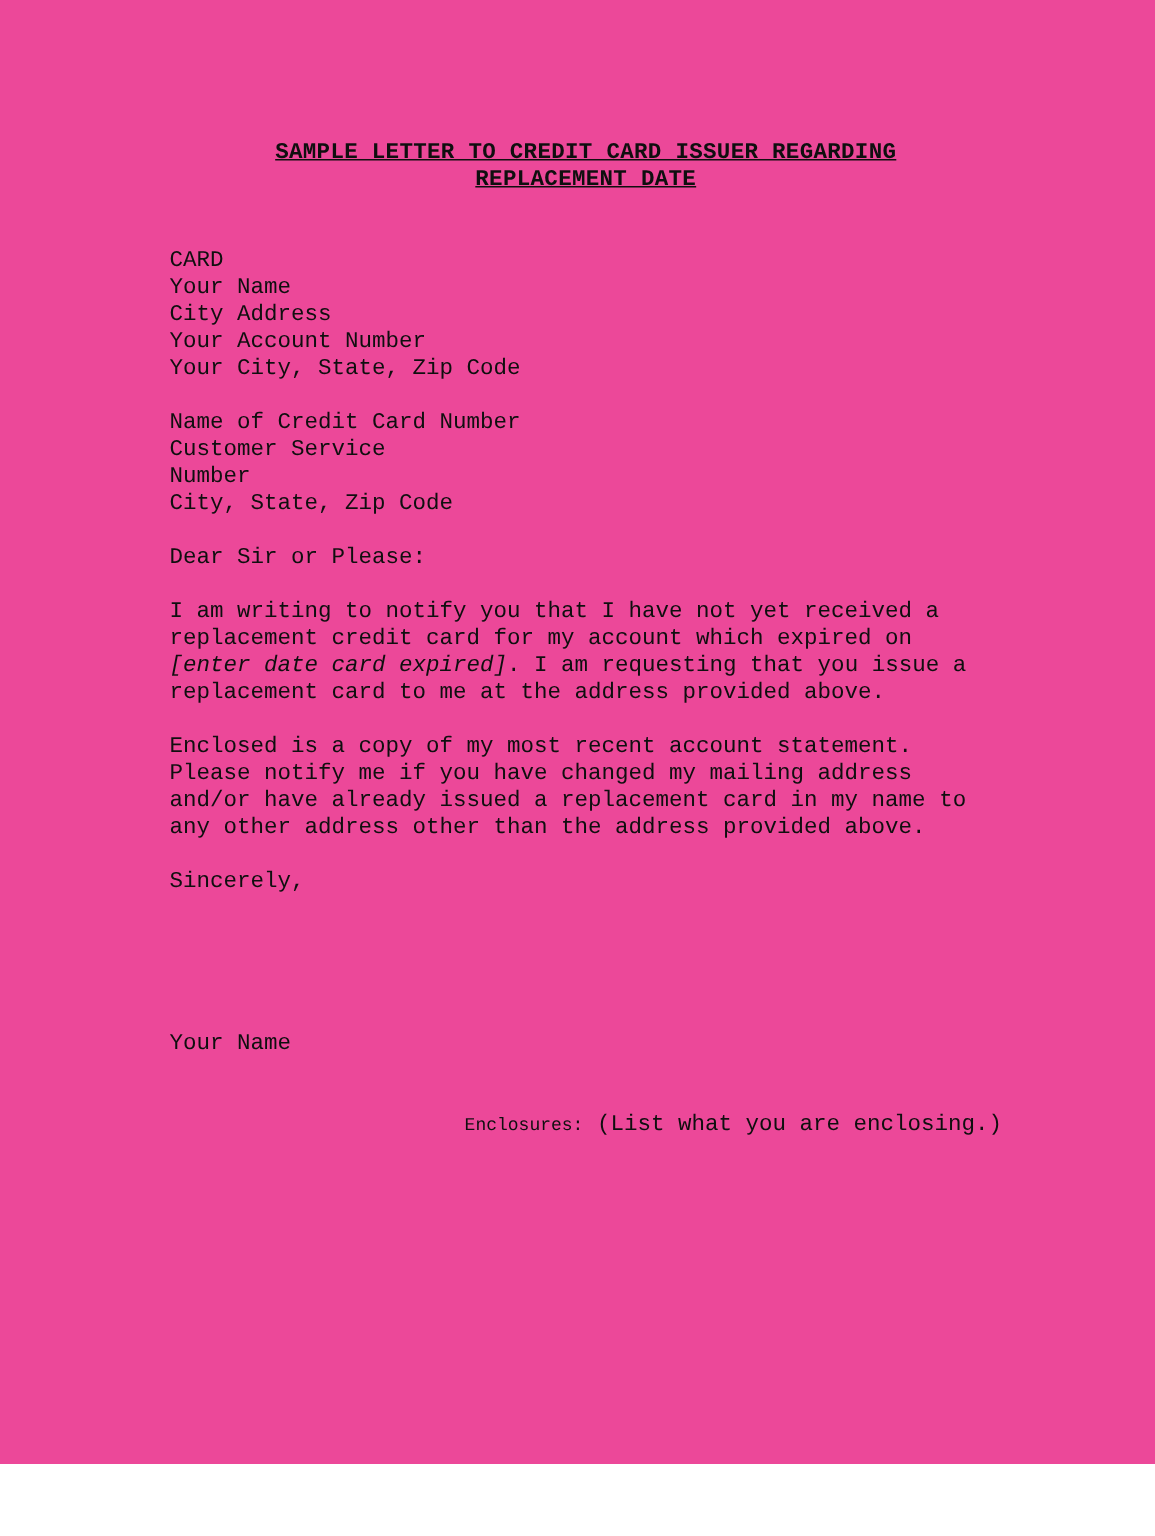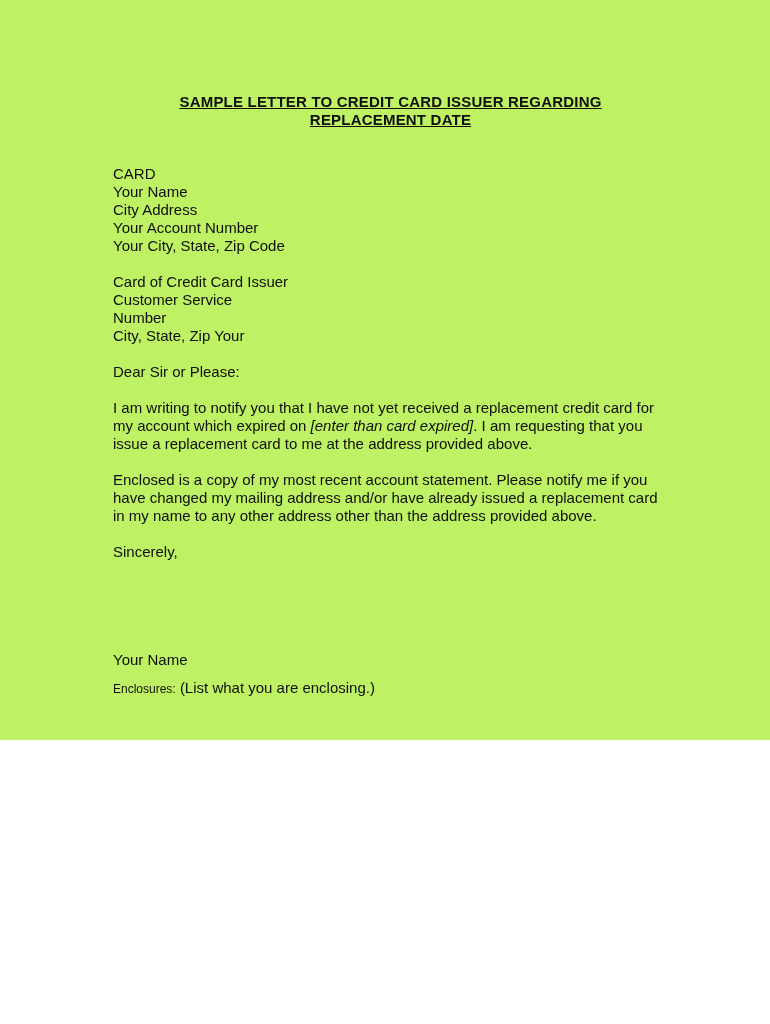--- a/index.html
+++ b/index.html
@@ -1,22 +1,22 @@
 <!DOCTYPE html>
 <html><head>
 <meta charset="utf-8">
 <style>
   * { margin: 0; padding: 0; box-sizing: border-box; }
   html, body { background: #ffffff; }
   .page {
     position: relative;
     width: 770px;
-    height: 740px;
-    background: #bef264;
-    font-family: Liberation Sans, sans-serif;
+    height: 976px;
+    background: #ec4899;
+    font-family: Liberation Mono, monospace;
     color: #0f0f0f;
     overflow: hidden;
   }
   .content {
     position: absolute;
     top: 0;
     left: 113px;
     width: 555px;
     font-size: 15px;
     line-height: 18px;
@@ -31,21 +31,21 @@
   .title-line {
     text-decoration: underline;
     letter-spacing: 0.2px;
   }
   .block { margin-bottom: 18px; }
   .line { display: block; }
   .para { margin-bottom: 18px; }
   .italic { font-style: italic; }
   .closing { margin-bottom: 0; }
   .signature-name { margin-top: 90px; }
-  .enclosures { margin-top: 10px; }
+  .enclosures { margin-top: 36px; text-align: right; }
   .enclosures-label { font-size: 12px; }
   .enclosures-text { font-size: 15px; }
 </style>
 </head>
 <body>
 
 <div class="page">
   <div class="content">
 
     <div class="title-block">
@@ -55,29 +55,29 @@
 
     <div class="block">
       <span class="line">CARD</span>
       <span class="line">Your Name</span>
       <span class="line">City Address</span>
       <span class="line">Your Account Number</span>
       <span class="line">Your City, State, Zip Code</span>
     </div>
 
     <div class="block">
-      <span class="line">Card of Credit Card Issuer</span>
+      <span class="line">Name of Credit Card Number</span>
       <span class="line">Customer Service</span>
       <span class="line">Number</span>
-      <span class="line">City, State, Zip Your</span>
+      <span class="line">City, State, Zip Code</span>
     </div>
 
     <div class="para">Dear Sir or Please:</div>
 
-    <div class="para"><span>I am writing to notify you that I have not yet received a replacement credit card for my account which expired on </span><span class="italic">[enter than card expired]</span><span>. I am requesting that you issue a replacement card to me at the address provided above.</span></div>
+    <div class="para"><span>I am writing to notify you that I have not yet received a replacement credit card for my account which expired on </span><span class="italic">[enter date card expired]</span><span>. I am requesting that you issue a replacement card to me at the address provided above.</span></div>
 
     <div class="para">Enclosed is a copy of my most recent account statement. Please notify me if you have changed my mailing address and/or have already issued a replacement card in my name to any other address other than the address provided above.</div>
 
     <div class="closing">Sincerely,</div>
 
     <div class="signature-name">Your Name</div>
 
     <div class="enclosures"><span class="enclosures-label">Enclosures:</span><span class="enclosures-text">&nbsp;<span>(List what you are enclosing.)</span></span></div>
 
   </div>

